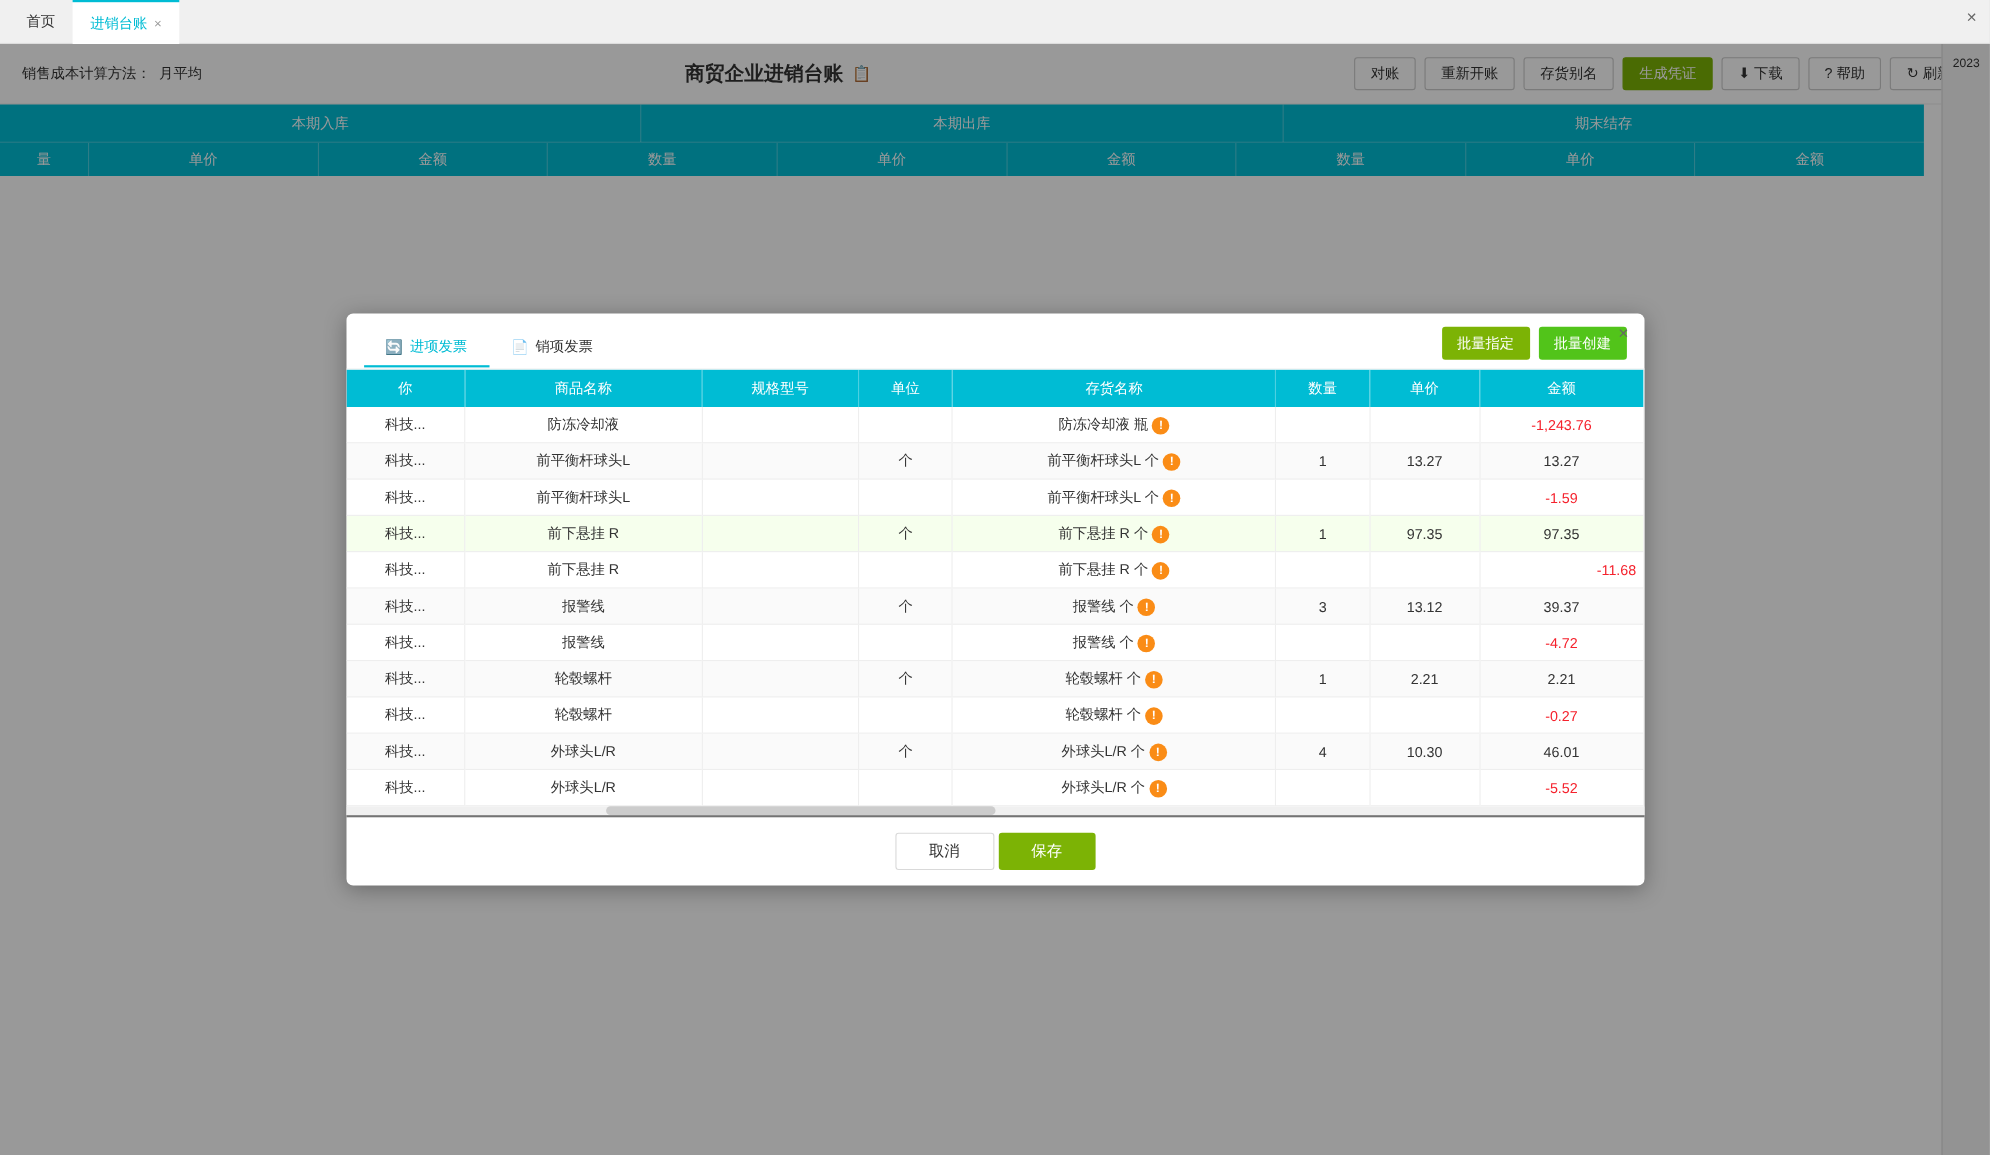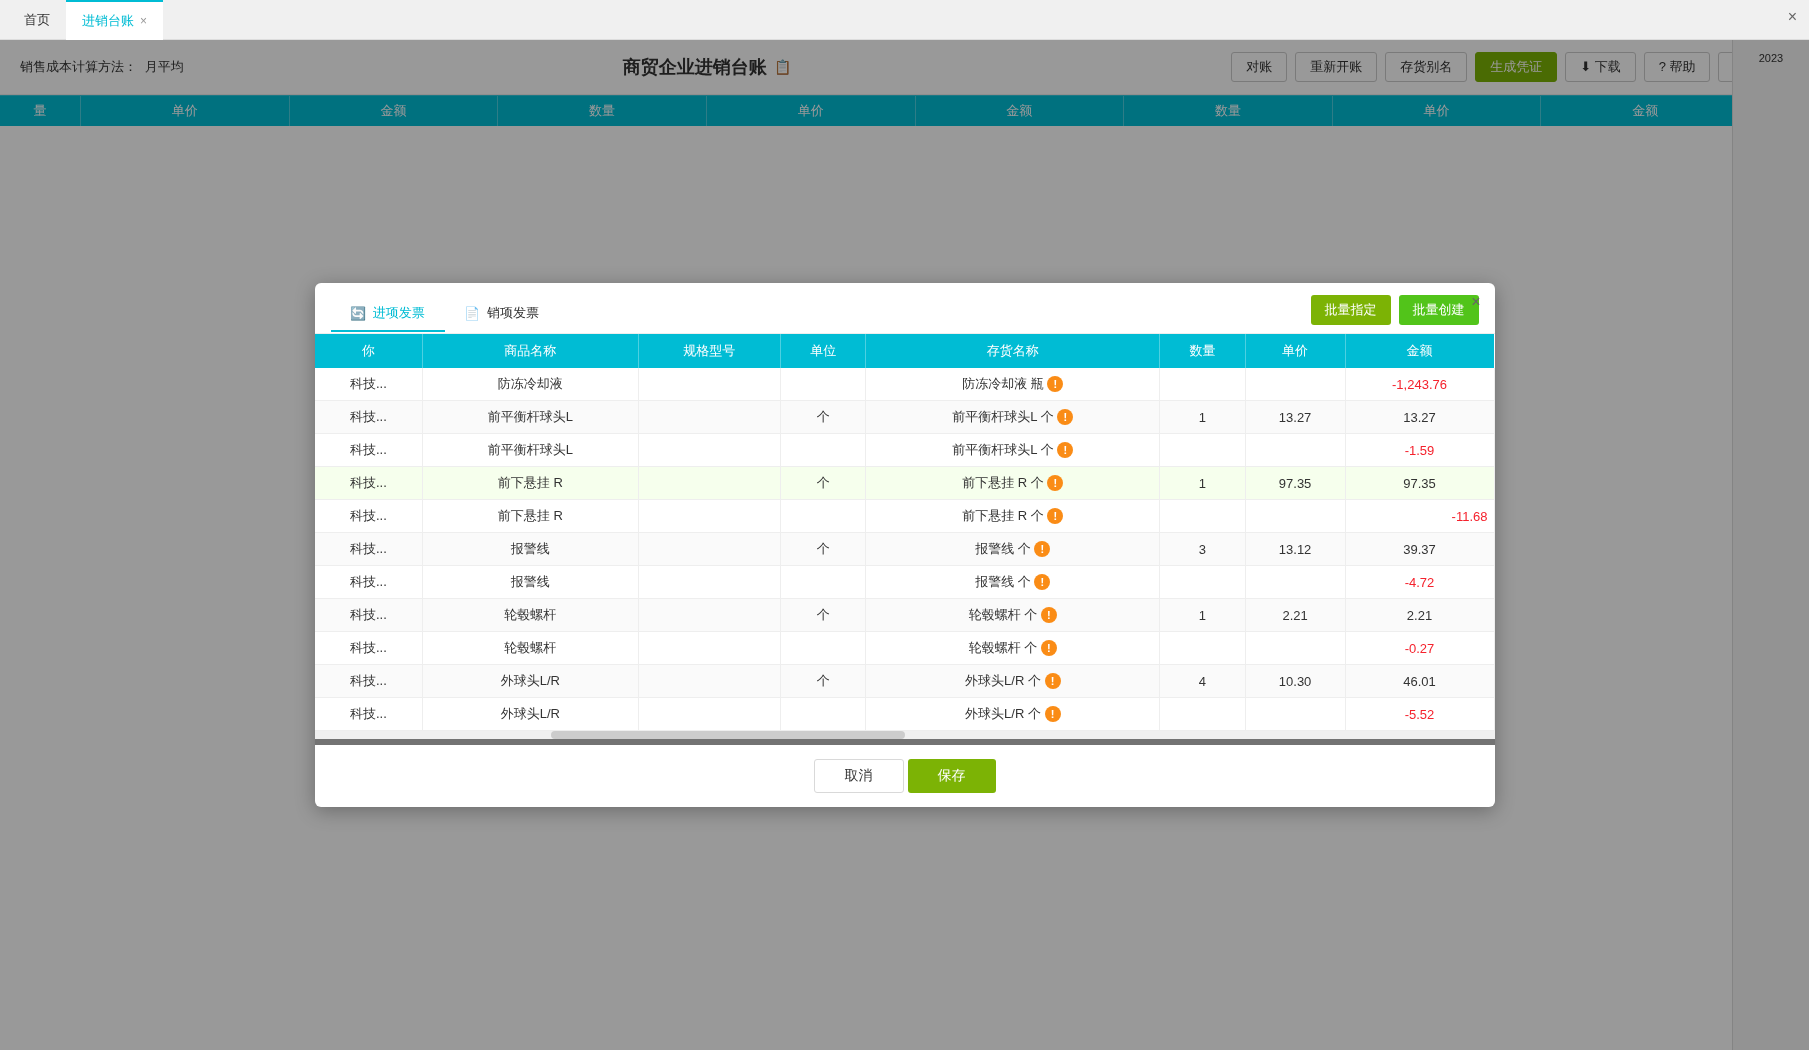--- a/index.html
+++ b/index.html
@@ -105,21 +105,21 @@
       background: white;
       border: 1px solid #ccc;
       color: #333;
     }
 
     
     .right-panel {
       position: absolute;
       right: 0;
       top: 0;
-      width: 77px;
+      width: 44px;
       height: 100%;
       background: #f5f5f5;
       border-left: 1px solid #ddd;
       display: flex;
       flex-direction: column;
       align-items: center;
       padding-top: 8px;
       font-size: 11px;
     }
 
@@ -255,21 +255,21 @@
       line-height: 16px;
       text-align: center;
     }
 
     
     .modal-footer {
       display: flex;
       justify-content: center;
       gap: 4px;
       padding: 14px;
-      border-top: 6px solid #737373;
+      border-top: 2px solid #737373;
     }
     .btn-cancel {
       background: white;
       border: 1px solid #d9d9d9;
       color: #333;
       padding: 7px 30px;
       border-radius: 3px;
       cursor: pointer;
       font-size: 14px;
     }
@@ -368,20 +368,25 @@
       </button>
       <button class="btn btn-outline">
         <span>? </span><span>帮助</span>
       </button>
       <button class="btn btn-outline">
         <span>↻ </span><span>刷新</span>
       </button>
     </div>
   </div>
 
+  <div style="display:flex; background:#00bcd4; color:white; margin-right:60px;">
+    <div style="flex:1;padding:8px;text-align:center;border-right:1px solid rgba(255,255,255,0.3);font-size:13px;">本期入库</div>
+    <div style="flex:1;padding:8px;text-align:center;border-right:1px solid rgba(255,255,255,0.3);font-size:13px;">本期出库</div>
+    <div style="flex:1;padding:8px;text-align:center;font-size:13px;">期末结存</div>
+  </div>
 
   <div style="display:flex; background:#00bcd4; color:white; margin-right:60px; border-top:1px solid rgba(255,255,255,0.2);">
     <div style="width:80px;padding:6px 4px;text-align:center;font-size:13px;">量</div>
     <div style="flex:1;padding:6px 4px;text-align:center;font-size:13px;border-left:1px solid rgba(255,255,255,0.3);">单价</div>
     <div style="flex:1;padding:6px 4px;text-align:center;font-size:13px;border-left:1px solid rgba(255,255,255,0.3);">金额</div>
     <div style="flex:1;padding:6px 4px;text-align:center;font-size:13px;border-left:1px solid rgba(255,255,255,0.3);">数量</div>
     <div style="flex:1;padding:6px 4px;text-align:center;font-size:13px;border-left:1px solid rgba(255,255,255,0.3);">单价</div>
     <div style="flex:1;padding:6px 4px;text-align:center;font-size:13px;border-left:1px solid rgba(255,255,255,0.3);">金额</div>
     <div style="flex:1;padding:6px 4px;text-align:center;font-size:13px;border-left:1px solid rgba(255,255,255,0.3);">数量</div>
     <div style="flex:1;padding:6px 4px;text-align:center;font-size:13px;border-left:1px solid rgba(255,255,255,0.3);">单价</div>

